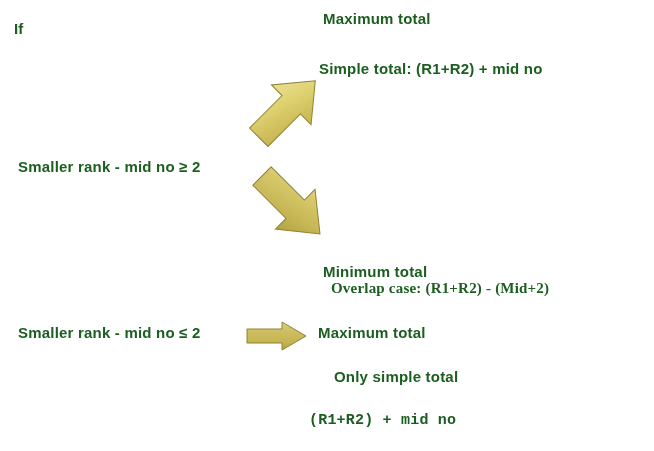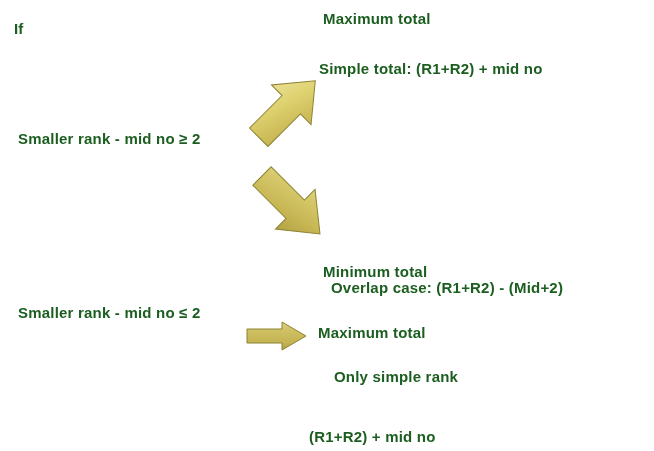--- a/index.html
+++ b/index.html
@@ -30,32 +30,32 @@
   }
   .arrow {
     position: absolute;
   }
   .arrow svg {
     display: block;
     overflow: visible;
   }
   
   #lbl-if          { left: 14px;  top: 20px;  }
-  #lbl-cond-ge     { left: 18px;  top: 130px; }
-  #lbl-cond-le     { left: 18px;  top: 304px; text-align: right; }
+  #lbl-cond-ge     { left: 18px;  top: 158px; }
+  #lbl-cond-le     { left: 18px;  top: 324px; text-align: right; }
 
   #lbl-max-top     { left: 323px; top: 10px;  }
   #lbl-simple-case { left: 319px; top: 60px;  }
 
   #lbl-min-total   { left: 323px; top: 237px; margin-top: 26px; }
-  #lbl-overlap     { left: 331px; top: 279px; }
+  #lbl-overlap     { left: 331px; top: 279px; font-family: Liberation Serif, serif; }
 
   #lbl-max-bottom  { left: 318px; top: 324px; }
   #lbl-only-simple { left: 334px; top: 368px; }
-  #lbl-formula     { left: 309px; top: 428px; }
+  #lbl-formula     { left: 309px; top: 412px; font-family: Liberation Mono, monospace; }
 
   #arrow-up-right   { left: 243px; top: 68px;  }
   #arrow-down-right { left: 245px; top: 163px; }
   #arrow-right      { left: 246px; top: 320px; }
 </style>
 </head>
 <body>
 
 <div id="canvas">
 
@@ -68,21 +68,21 @@
   <div class="label" id="lbl-max-top">Maximum total</div>
 
   <div class="label" id="lbl-simple-case">Simple total: (R1+R2) + mid no</div>
 
   <div class="label" id="lbl-min-total">Minimum total</div>
 
   <div class="label" id="lbl-overlap">Overlap case: (R1+R2) - (Mid+2)</div>
 
   <div class="label" id="lbl-max-bottom">Maximum total</div>
 
-  <div class="label" id="lbl-only-simple">Only simple rank</div>
+  <div class="label" id="lbl-only-simple">Only simple total</div>
 
   <div class="label" id="lbl-formula">(R1+R2) + mid no</div>
 
   <div class="arrow" id="arrow-up-right">
     <svg width="88" height="82" viewBox="0 0 88 82" xmlns="http://www.w3.org/2000/svg">
       <defs>
         <linearGradient id="gradUp" x1="0" y1="1" x2="0.45" y2="0">
           <stop offset="0%" stop-color="#bfae48"></stop>
           <stop offset="35%" stop-color="#cdbc59"></stop>
           <stop offset="70%" stop-color="#ded16f"></stop>

